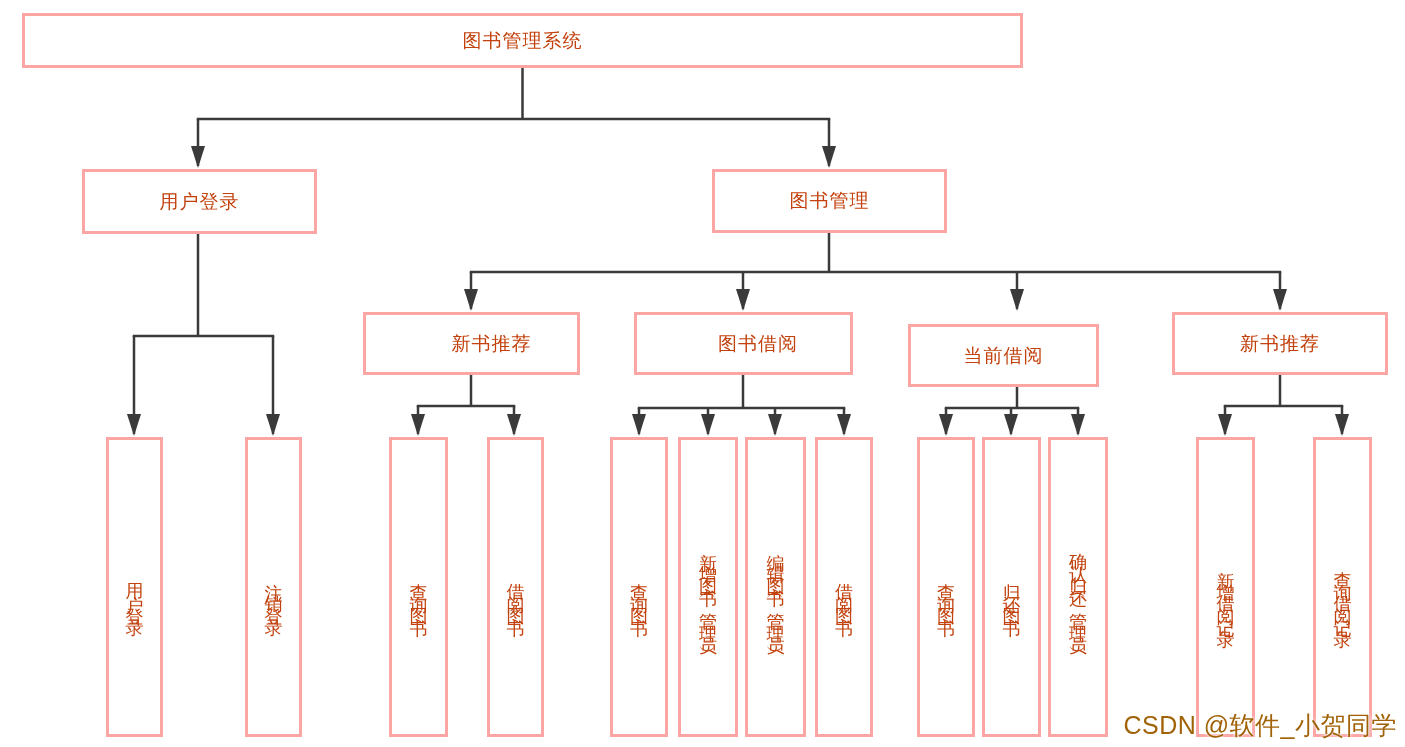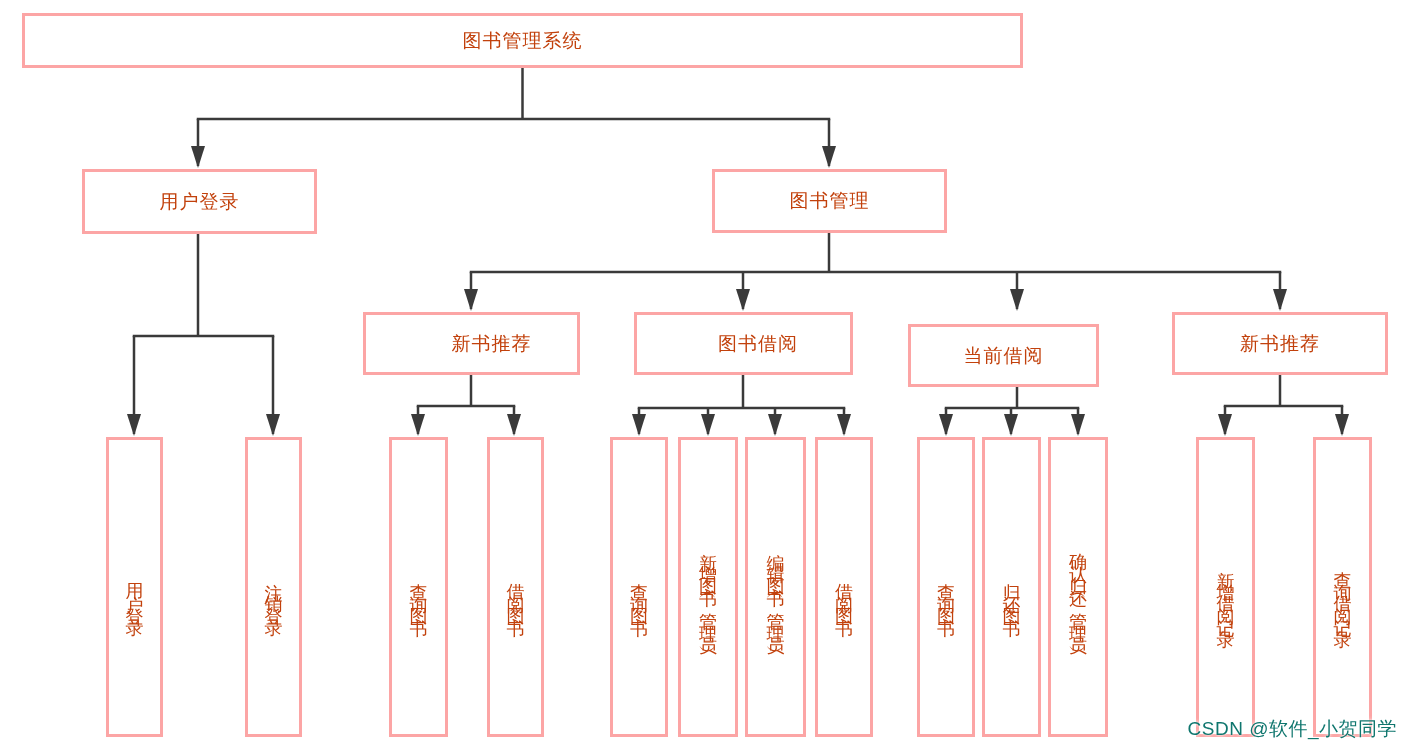--- a/index.html
+++ b/index.html
@@ -72,22 +72,22 @@
   .n-leaf-return-books    { left: 982px;  width: 59px; }
   .n-leaf-confirm-return  { left: 1048px; width: 60px; }
   .n-leaf-add-record      { left: 1196px; width: 59px; }
   .n-leaf-query-record    { left: 1313px; width: 59px; }
   
   #watermark {
     position: absolute;
     right: 8px;
     bottom: 5px;
     z-index: 3;
-    font-size: 19px;
-    color: #0f766e;
+    font-size: 25px;
+    color: #a16207;
     letter-spacing: 0.5px;
     text-shadow: 0 0 2px #ffffff, 0 0 4px #ffffff;
     white-space: nowrap;
   }
 </style>
 </head>
 <body>
 
 <div id="canvas">
 

